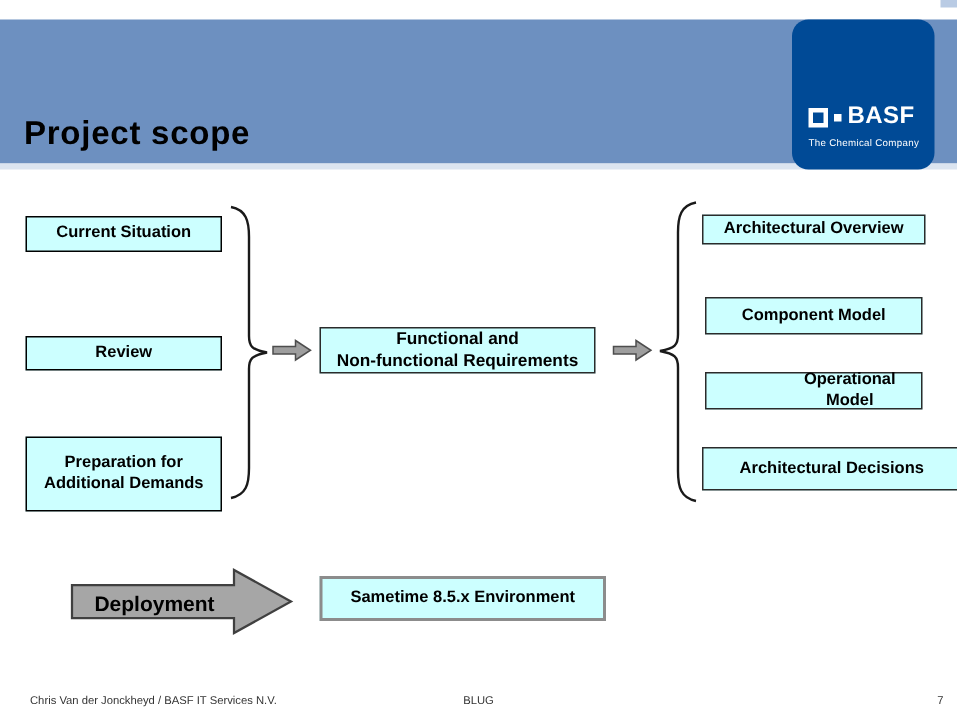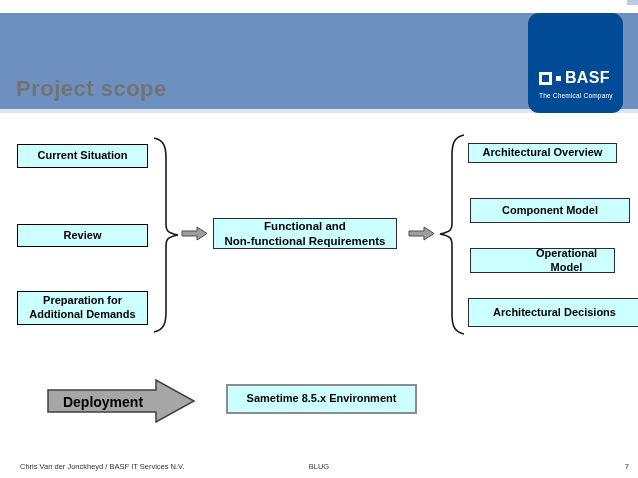--- a/index.html
+++ b/index.html
@@ -19,21 +19,21 @@
   .banner {
     position: absolute; left: 0; top: 13px; width: 638px; height: 96px;
     background: #6d90c0;
   }
   .banner-strip {
     position: absolute; left: 0; top: 109px; width: 638px; height: 4px;
     background: #dbe4f0;
   }
   .slide-title {
     position: absolute; left: 16px; top: 76px;
-    color: #737373; font-size: 22px; font-weight: bold; letter-spacing: 0.5px;
+    color: #000000; font-size: 22px; font-weight: bold; letter-spacing: 0.5px;
   }
   .logo-box {
     position: absolute; left: 528px; top: 13px; width: 95px; height: 100px;
     background: #004a96;
     border-radius: 11px;
   }
   .basf-row {
     position: absolute; left: 11px; top: 58px;
     display: flex; align-items: center; gap: 4px;
   }
@@ -60,27 +60,27 @@
     font-weight: bold; color: #000; font-size: 11px;
     text-align: center; line-height: 1.25;
   }
   .multiline { white-space: pre-line; }
   .b-thin   { border: 1px solid #000; }
   .b-med    { border: 1.5px solid #2b2b2b; }
   .b-gray   { border: 2px solid #8c8c8c; }
 
   .box-current      { left: 17px;  top: 144px; width: 131px; height: 24px; }
   .box-review       { left: 17px;  top: 224px; width: 131px; height: 23px; }
-  .box-prep         { left: 17px;  top: 291px; width: 131px; height: 34px; }
+  .box-prep         { left: 17px;  top: 291px; width: 131px; height: 50px; }
   .box-central      { left: 213px; top: 218px; width: 184px; height: 31px; font-size: 11.5px; }
   .box-arch-ov      { left: 468px; top: 143px; width: 149px; height: 20px; }
-  .box-component    { left: 470px; top: 198px; width: 160px; height: 25px; }
+  .box-component    { left: 470px; top: 198px; width: 145px; height: 25px; }
   .box-operational  { left: 470px; top: 248px; width: 145px; height: 25px; padding-left: 48px; }
   .box-arch-dec     { left: 468px; top: 298px; width: 173px; height: 29px; }
-  .box-sametime     { left: 226px; top: 384px; width: 191px; height: 30px; }
+  .box-sametime     { left: 213px; top: 384px; width: 191px; height: 30px; }
 
   .svg-abs { position: absolute; }
 
   .deployment-label {
     position: absolute; left: 48px; top: 390px; width: 110px; height: 23px;
     display: flex; align-items: center; justify-content: center;
     font-size: 14px; font-weight: bold; color: #000;
   }
 
   

